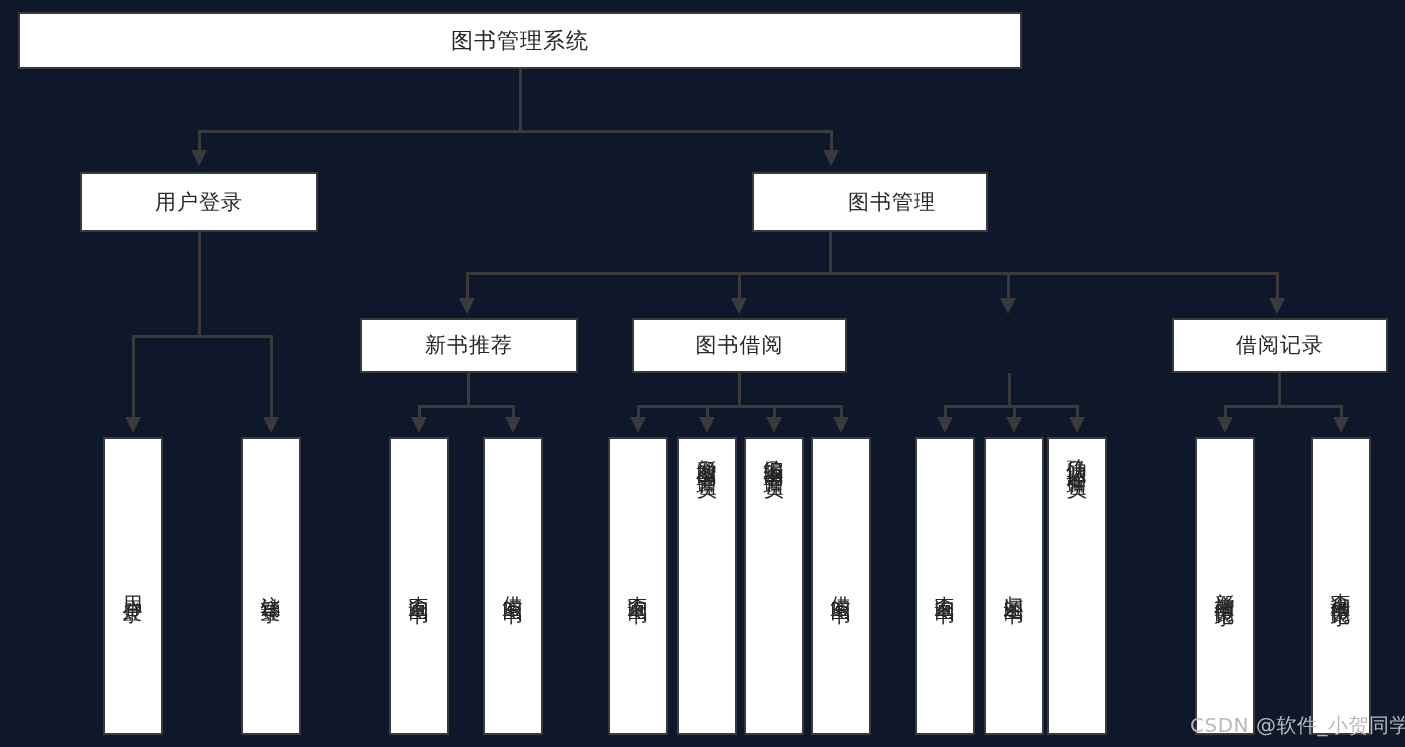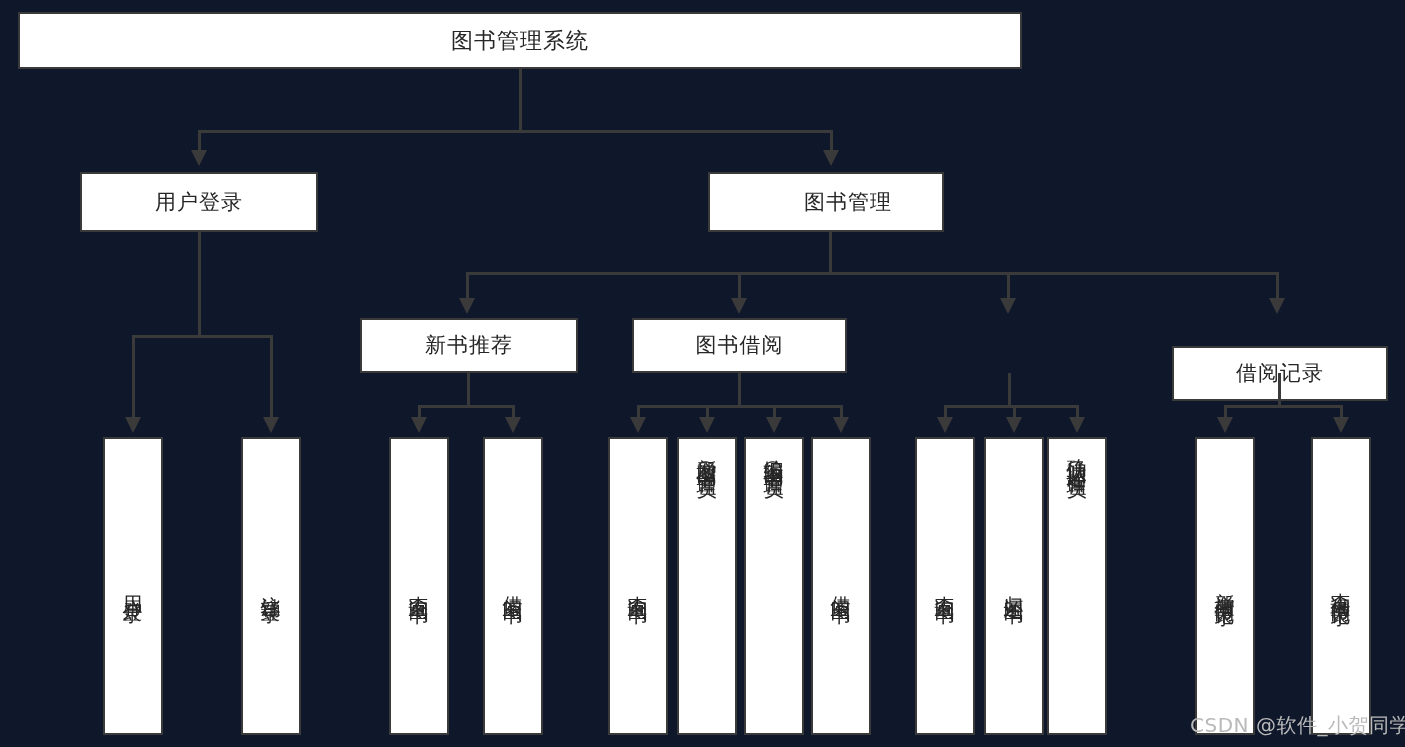--- a/index.html
+++ b/index.html
@@ -82,21 +82,21 @@
   <div class="ln vline" style="left:519px;top:69px;height:63px;"></div>
   <div class="ln hline" style="left:198px;top:130px;width:634px;"></div>
   <div class="ln vline" style="left:198px;top:130px;height:22px;"></div>
   <div class="ln vline" style="left:830px;top:130px;height:22px;"></div>
   <div class="arrow" style="left:191px;top:150px;"></div>
   <div class="arrow" style="left:823px;top:150px;"></div>
 
   <div class="node h" style="left:80px;top:172px;width:238px;height:60px;">
     <span>用户登录</span>
   </div>
-  <div class="node h" style="left:708px;top:172px;width:236px;height:60px;padding-left:44px;">
+  <div class="node h" style="left:752px;top:172px;width:236px;height:60px;padding-left:44px;">
     <span>图书管理</span>
   </div>
 
   <div class="ln vline" style="left:198px;top:232px;height:105px;"></div>
   <div class="ln hline" style="left:132px;top:335px;width:140px;"></div>
   <div class="ln vline" style="left:132px;top:335px;height:84px;"></div>
   <div class="ln vline" style="left:270px;top:335px;height:84px;"></div>
   <div class="arrow" style="left:125px;top:417px;"></div>
   <div class="arrow" style="left:263px;top:417px;"></div>
 
@@ -110,21 +110,21 @@
   <div class="arrow" style="left:731px;top:298px;"></div>
   <div class="arrow" style="left:1000px;top:298px;"></div>
   <div class="arrow" style="left:1269px;top:298px;"></div>
 
   <div class="node h" style="left:360px;top:318px;width:218px;height:55px;">
     <span>新书推荐</span>
   </div>
   <div class="node h" style="left:632px;top:318px;width:215px;height:55px;">
     <span>图书借阅</span>
   </div>
-  <div class="node h" style="left:1172px;top:318px;width:216px;height:55px;margin-top:28px;">
+  <div class="node h" style="left:1172px;top:318px;width:216px;height:55px;">
     <span>借阅记录</span>
   </div>
 
   <div class="ln vline" style="left:467px;top:373px;height:34px;"></div>
   <div class="ln hline" style="left:418px;top:405px;width:96px;"></div>
   <div class="ln vline" style="left:418px;top:405px;height:14px;"></div>
   <div class="ln vline" style="left:512px;top:405px;height:14px;"></div>
   <div class="arrow" style="left:411px;top:417px;"></div>
   <div class="arrow" style="left:505px;top:417px;"></div>
 

